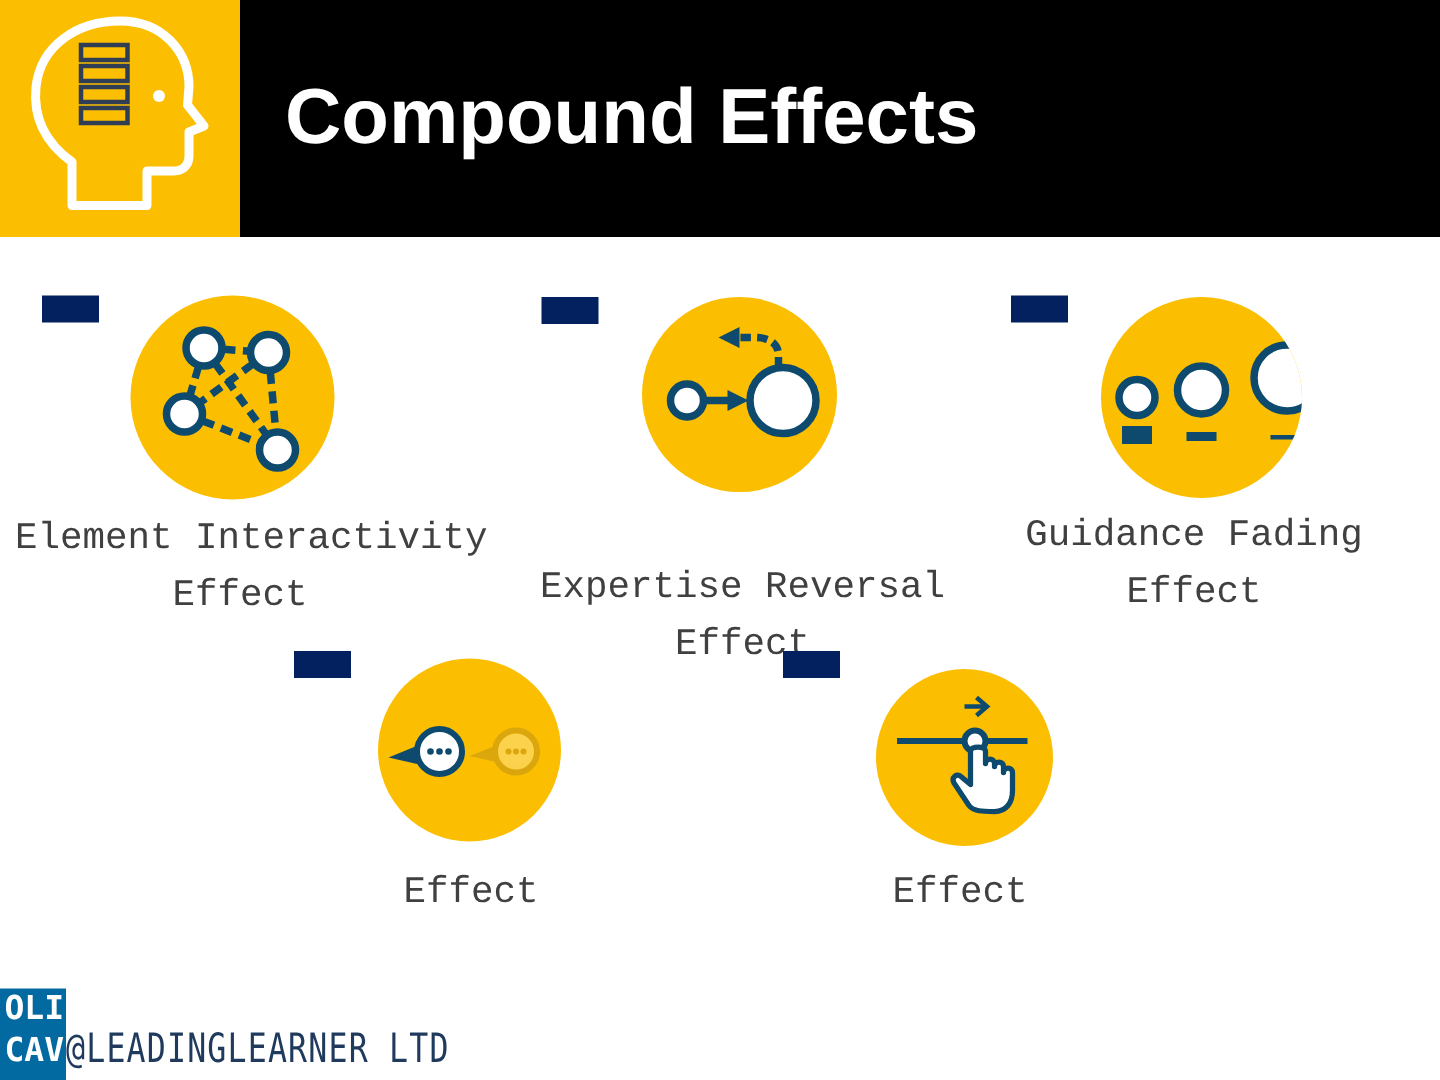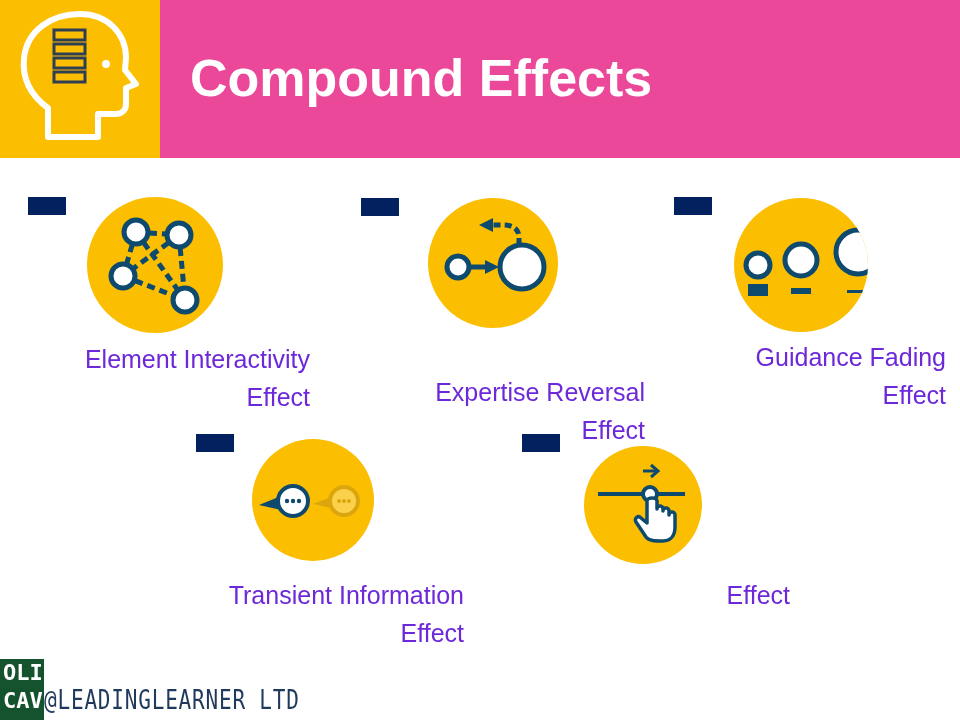--- a/index.html
+++ b/index.html
@@ -1,23 +1,23 @@
 <!DOCTYPE html>
 <html><head>
 <meta charset="utf-8">
 <style>
   html,body{margin:0;padding:0;}
   body{width:960px;height:720px;position:relative;background:#ffffff;overflow:hidden;font-family:"Liberation Sans",sans-serif;}
-  .header{position:absolute;left:0;top:0;width:960px;height:158px;background:#ec4899;}
+  .header{position:absolute;left:0;top:0;width:960px;height:158px;background:#000000;}
   .logo-box{position:absolute;left:0;top:0;width:160px;height:158px;background:#fbbe00;}
   .title{position:absolute;left:190px;top:48px;color:#fff;font-size:52px;font-weight:bold;font-family:"Liberation Sans",sans-serif;letter-spacing:0px;}
   .tag{position:absolute;width:38px;height:18px;background:#03205f;}
   .circle{position:absolute;}
-  .label{position:absolute;text-align:right;color:#6d28d9;font-size:25px;line-height:38px;font-family:Liberation Sans, sans-serif;white-space:nowrap;}
-  .footer-badge{position:absolute;left:0;top:659px;width:44px;height:61px;background:#14532d;color:#fff;font-weight:bold;font-family:"DejaVu Sans Mono",monospace;font-size:22px;line-height:28px;padding-left:3px;box-sizing:border-box;}
+  .label{position:absolute;text-align:center;color:#404040;font-size:25px;line-height:38px;font-family:Liberation Mono, monospace;white-space:nowrap;}
+  .footer-badge{position:absolute;left:0;top:659px;width:44px;height:61px;background:#0369a1;color:#fff;font-weight:bold;font-family:"DejaVu Sans Mono",monospace;font-size:22px;line-height:28px;padding-left:3px;box-sizing:border-box;}
   .footer-text{position:absolute;left:44px;top:684px;color:#1f3a5c;font-family:"DejaVu Sans Mono",monospace;font-size:27px;letter-spacing:1px;transform:scaleX(0.78);transform-origin:left top;}
 </style>
 </head>
 <body>
 
 <div class="header">
   <div class="logo-box">
     <svg width="160" height="158" viewBox="0 0 160 158">
       <path d="M48 137 L48 108 C30 95 22 78 24 58 C27 30 52 14 80 14 C108 14 126 34 126 58 L125 70 L136 84 L126 88 L126 104 C126 110 122 114 116 114 L98 114 L98 137 Z" fill="none" stroke="#fff" stroke-width="6" stroke-linejoin="round"></path>
       <circle cx="106" cy="64" r="4" fill="#fff"></circle>
@@ -100,21 +100,20 @@
       <circle cx="93" cy="63" r="2" fill="#b58b1e"></circle>
       <circle cx="98" cy="63" r="2" fill="#b58b1e"></circle>
   </g>
   <polygon points="8,67 30,58 30,72" fill="#0e4a6e"></polygon>
   <circle cx="42" cy="63" r="15" fill="#fff" stroke="#0e4a6e" stroke-width="4"></circle>
   <circle cx="36" cy="63" r="2.2" fill="#0e4a6e"></circle>
     <circle cx="42" cy="63" r="2.2" fill="#0e4a6e"></circle>
     <circle cx="48" cy="63" r="2.2" fill="#0e4a6e"></circle>
 </svg>
 <div class="label" style="left:164px;top:576px;width:300px;">
-  <div>Transient Information</div>
   <div>Effect</div>
 </div>
 
 <div class="tag" style="left:522px;top:434px;"></div>
 <svg class="circle" style="left:583px;top:445px;" width="120" height="120" viewBox="0 0 120 120">
   <circle cx="60" cy="60" r="59" fill="#fbbe00"></circle>
   <line x1="15" y1="49" x2="102" y2="49" stroke="#0e4a6e" stroke-width="4"></line>
   <line x1="60" y1="26" x2="74" y2="26" stroke="#0e4a6e" stroke-width="3"></line>
   <polyline points="68,20 75,26 68,32" fill="none" stroke="#0e4a6e" stroke-width="3"></polyline>
   <circle cx="67" cy="49" r="7" fill="#fff" stroke="#0e4a6e" stroke-width="4"></circle>

